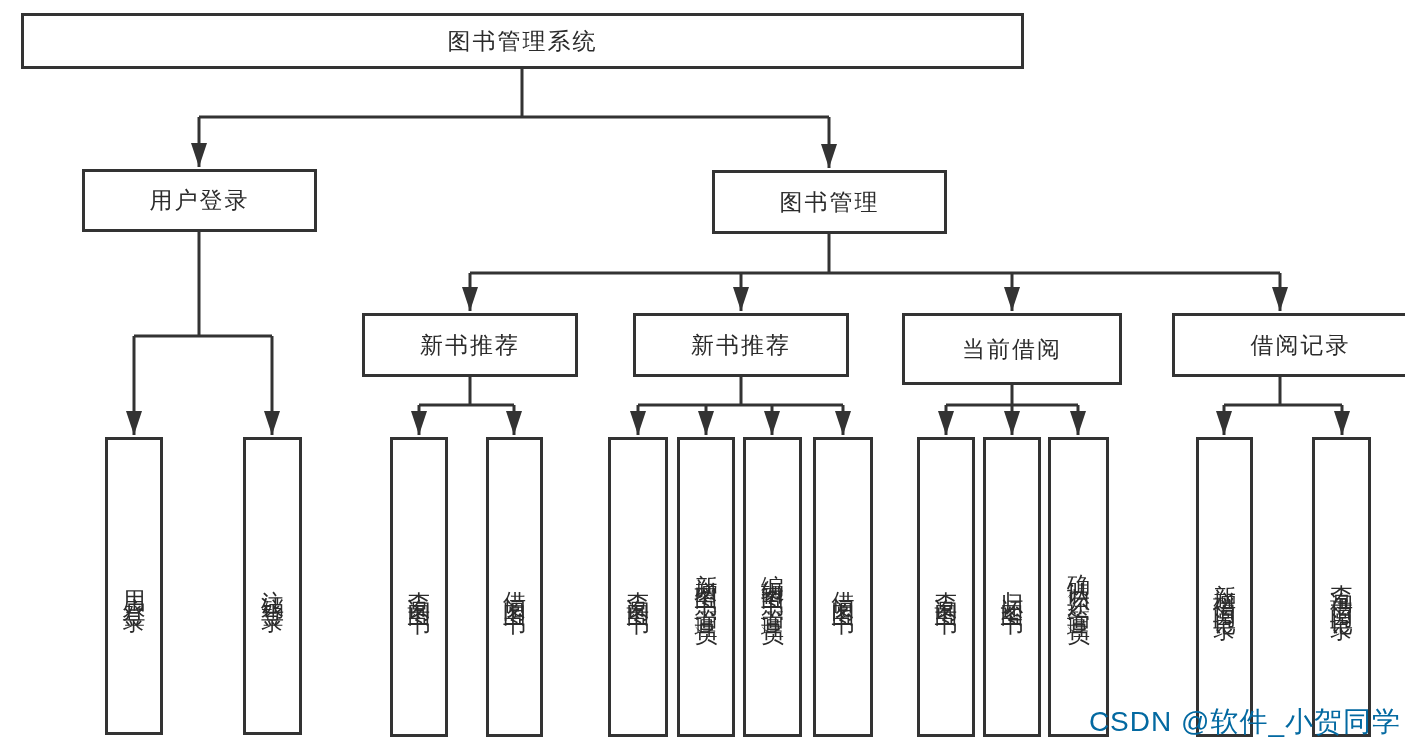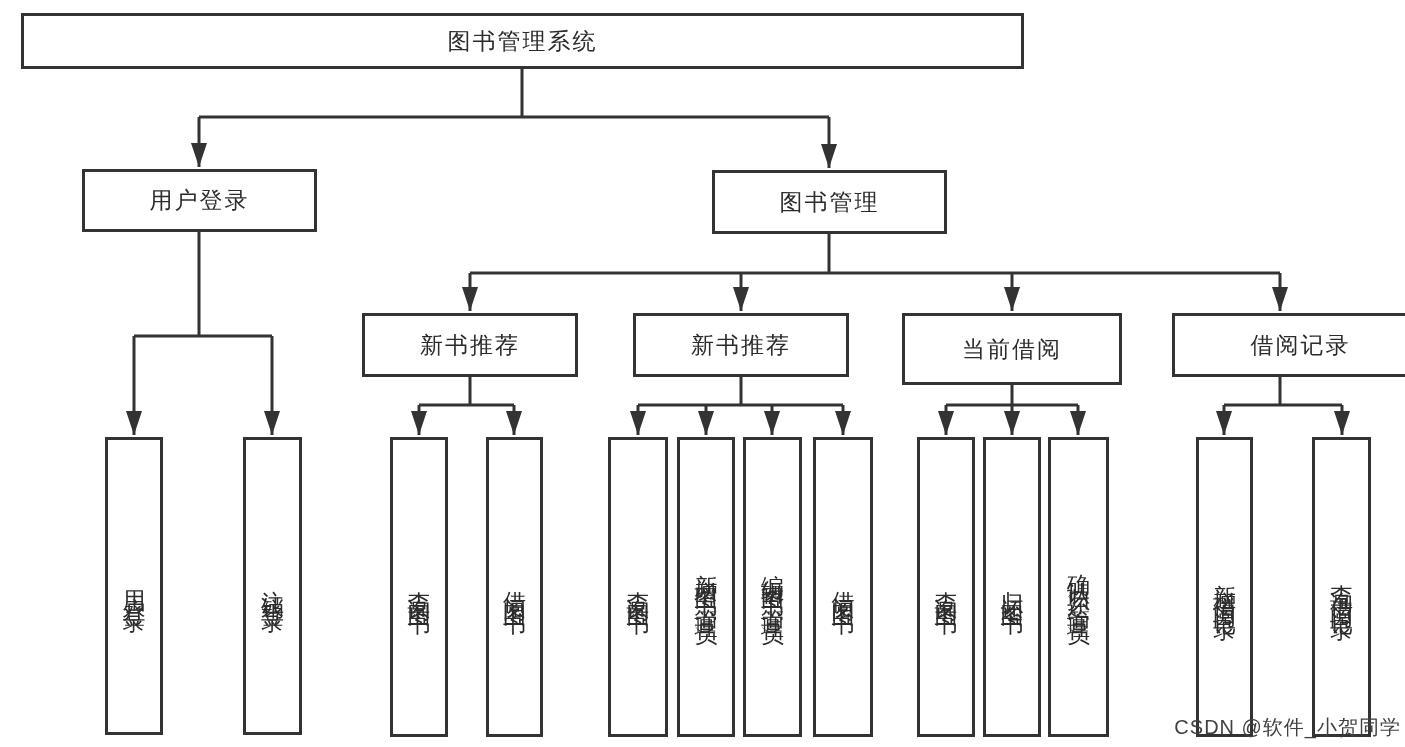--- a/index.html
+++ b/index.html
@@ -35,21 +35,21 @@
   #n-bb2{left:677px; top:437px;width:58px;height:300px;}
   #n-bb3{left:743px; top:437px;width:59px;height:300px;}
   #n-bb4{left:813px; top:437px;width:60px;height:300px;}
   #n-cb1{left:917px; top:437px;width:58px;height:300px;}
   #n-cb2{left:983px; top:437px;width:58px;height:300px;}
   #n-cb3{left:1048px;top:437px;width:61px;height:300px;}
   #n-br1{left:1196px;top:437px;width:57px;height:300px;}
   #n-br2{left:1312px;top:437px;width:59px;height:300px;}
   .watermark{
     position:absolute;right:4px;bottom:6px;z-index:5;
-    font-size:20px;color:#404040;letter-spacing:1px;
+    font-size:28px;color:#0369a1;letter-spacing:1px;
   }
 </style>
 </head>
 <body>
 
 <div class="canvas">
 
   <svg class="connectors" width="1405" height="747" viewBox="0 0 1405 747">
     <defs>
       <marker id="arw" markerWidth="24" markerHeight="16" refX="24" refY="8" orient="auto" markerUnits="userSpaceOnUse">

